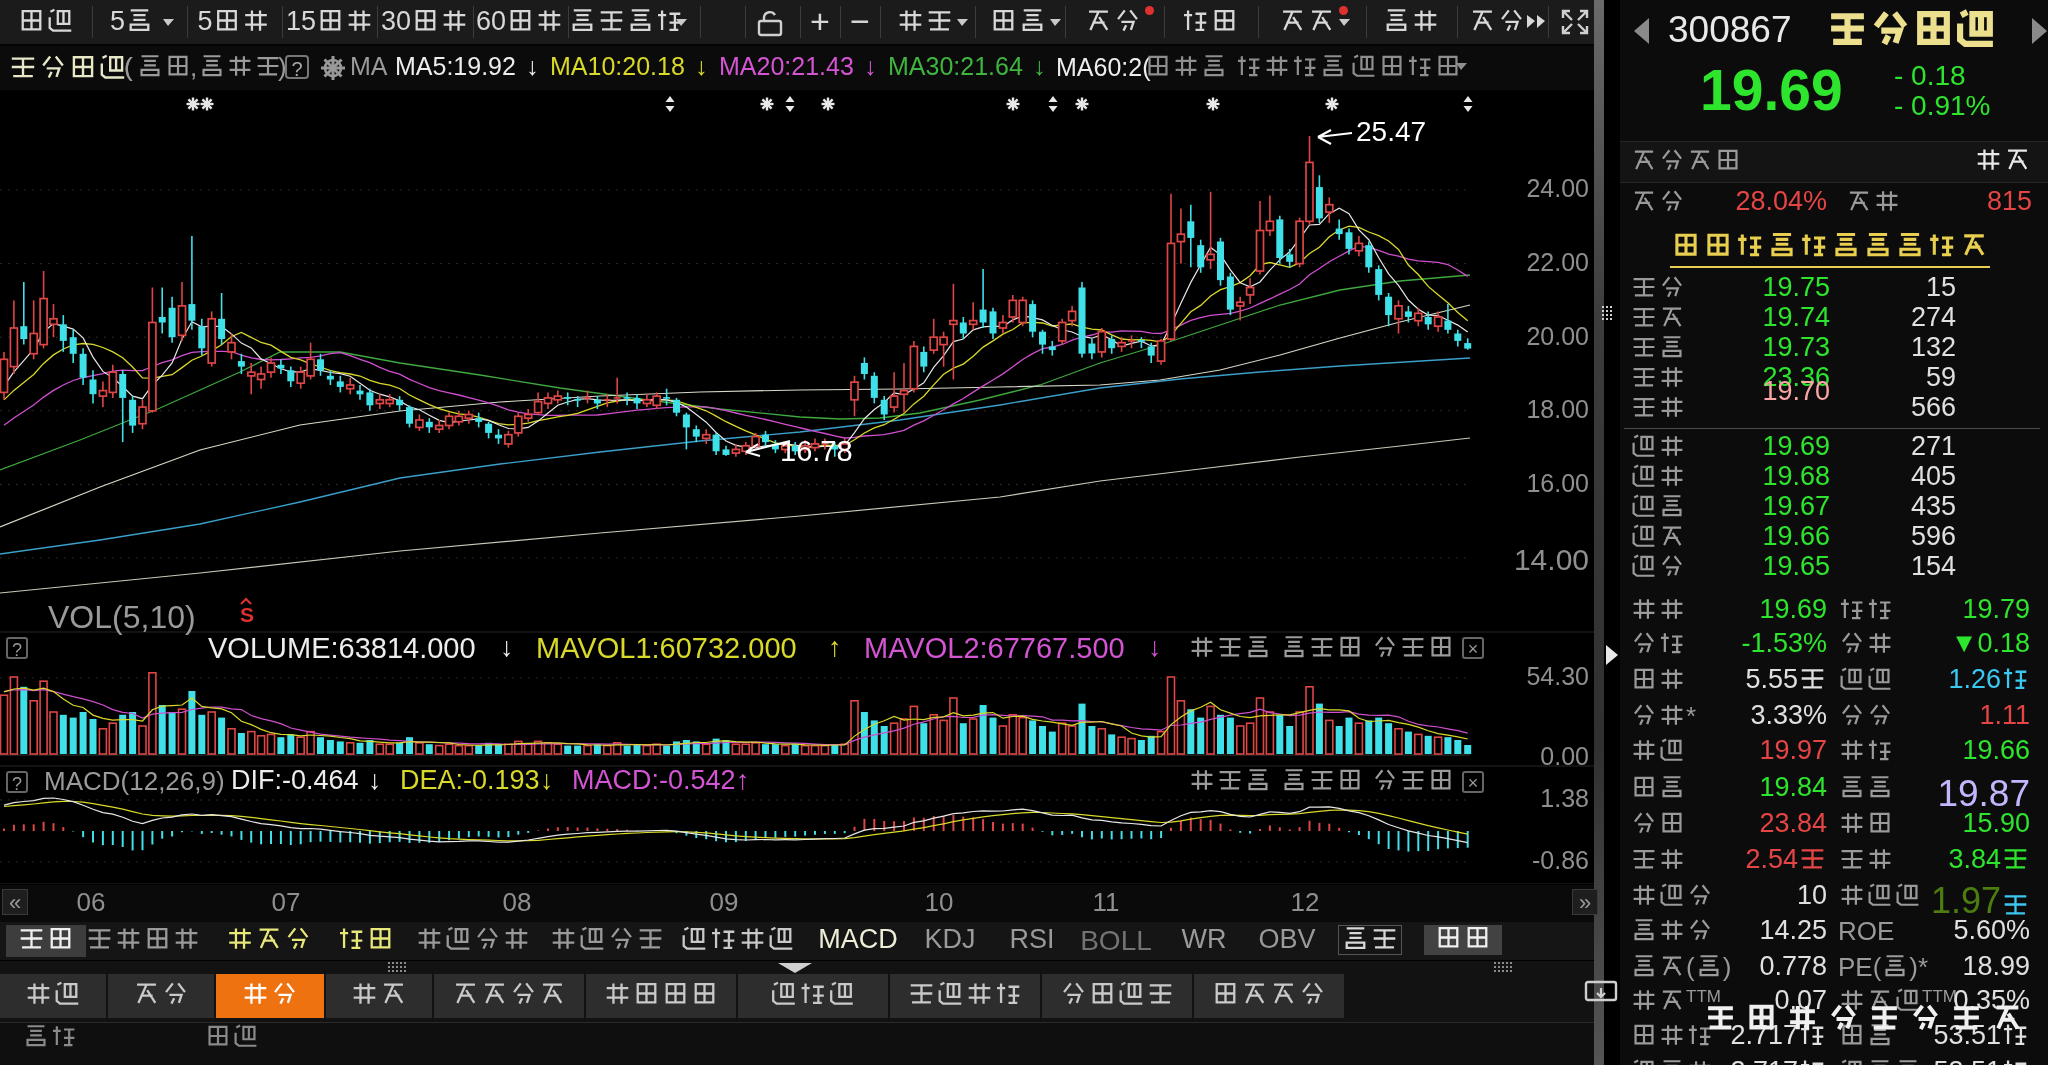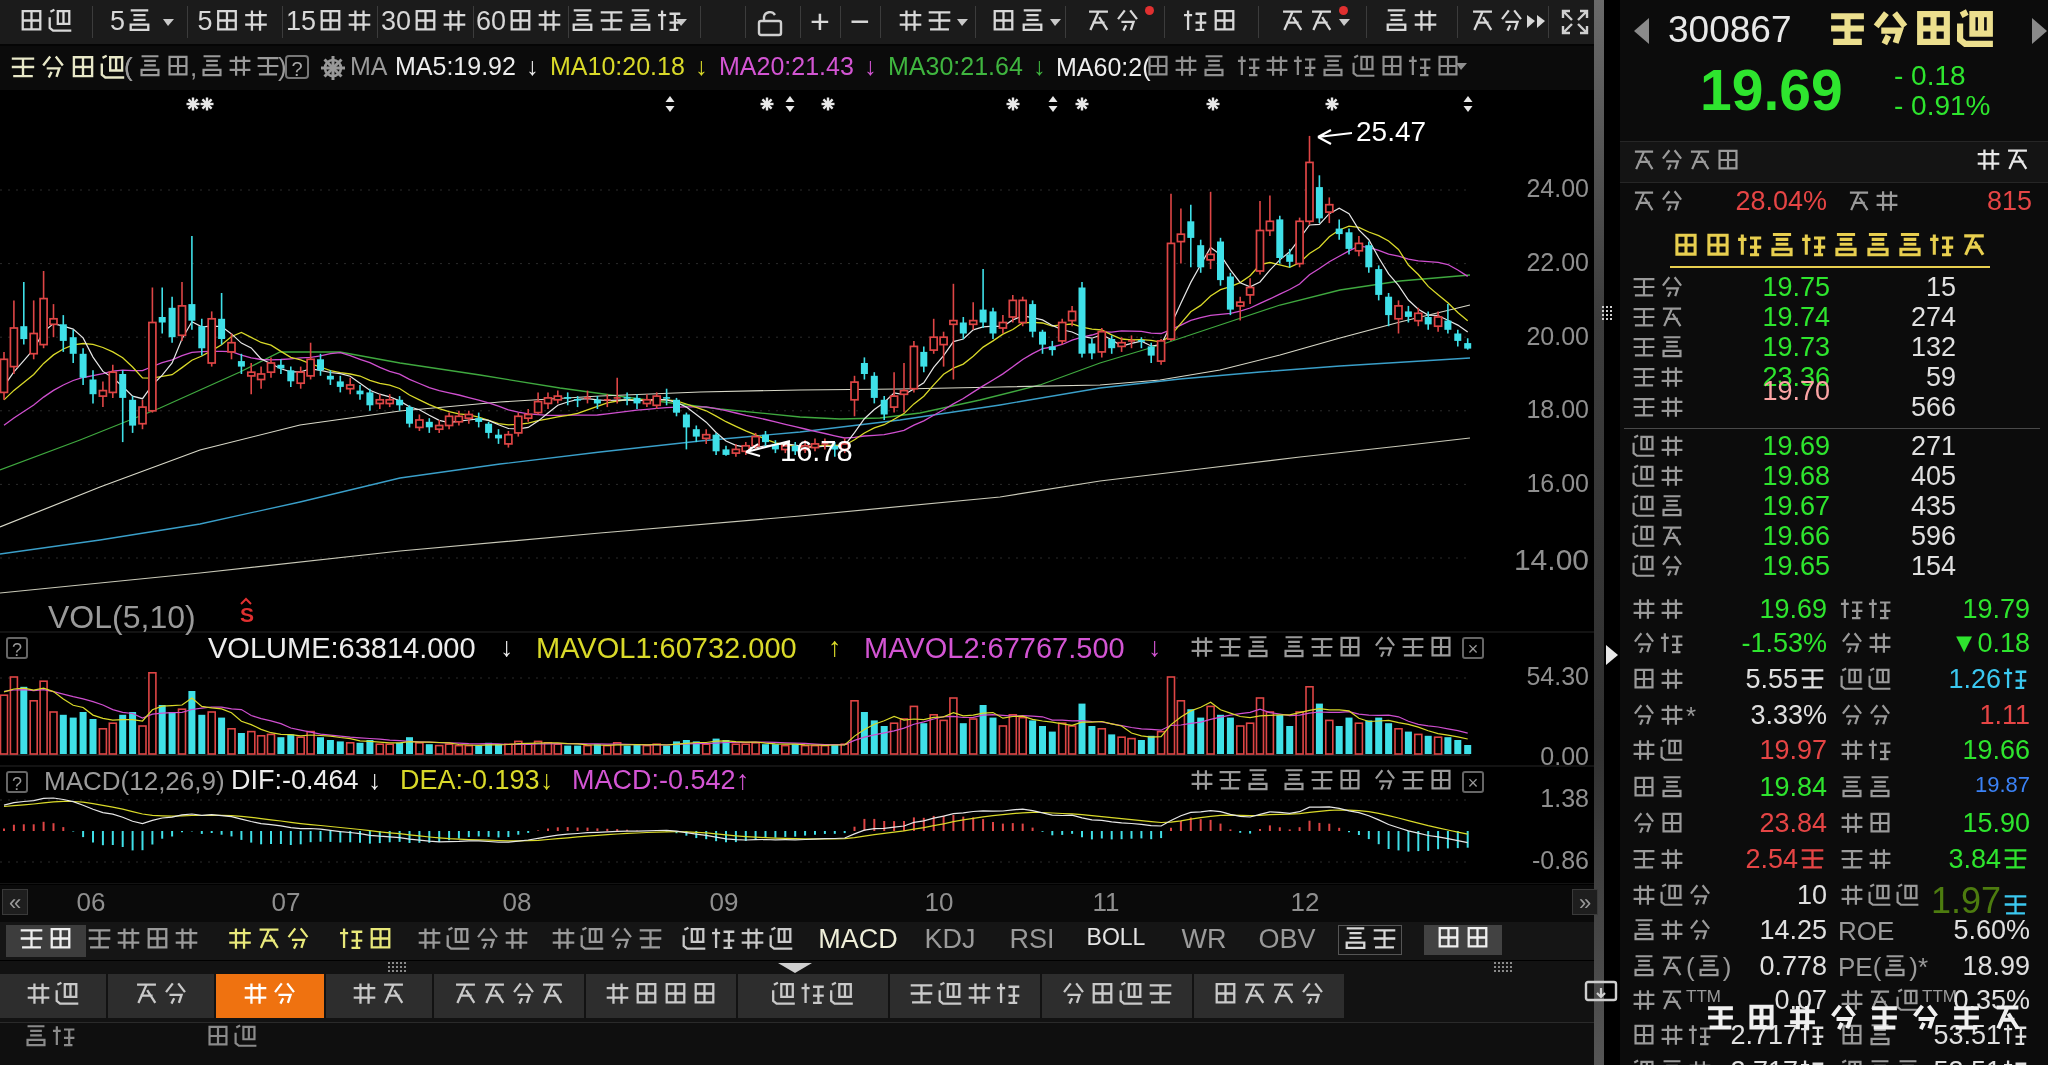--- a/index.html
+++ b/index.html
@@ -1040,21 +1040,21 @@
     </svg><svg class="g" width="27" height="27" viewBox="0 0 20 20" style="color:#c9c9c9">
       <use href="#g2"></use>
     </svg><svg class="g" width="27" height="27" viewBox="0 0 20 20" style="color:#c9c9c9">
       <use href="#g3"></use>
     </svg><svg class="g" width="27" height="27" viewBox="0 0 20 20" style="color:#c9c9c9">
       <use href="#g6"></use>
     </svg></div>
 <div class="t" style="font-size:27px;color:#efefd9;top:924px;left:858px;transform:translateX(-50%);z-index:5"><span>MACD</span></div>
 <div class="t" style="font-size:27px;color:#9a9a9a;top:924px;left:950px;transform:translateX(-50%);z-index:5"><span>KDJ</span></div>
 <div class="t" style="font-size:27px;color:#9a9a9a;top:924px;left:1032px;transform:translateX(-50%);z-index:5"><span>RSI</span></div>
-<div class="t" style="font-size:23px;color:#e5e5e5;top:924px;left:1116px;transform:translateX(-50%);z-index:5"><span>BOLL</span></div>
+<div class="t" style="font-size:28px;color:#737373;top:924px;left:1116px;transform:translateX(-50%);z-index:5"><span>BOLL</span></div>
 <div class="t" style="font-size:27px;color:#9a9a9a;top:924px;left:1204px;transform:translateX(-50%);z-index:5"><span>WR</span></div>
 <div class="t" style="font-size:27px;color:#9a9a9a;top:924px;left:1287px;transform:translateX(-50%);z-index:5"><span>OBV</span></div>
 <div style="position:absolute;left:1338px;top:925px;width:64px;height:30px;border:1px solid #555;color:#d8d8d8;font-size:27px;text-align:center;z-index:6"><span style="position:relative;top:-2px"><svg class="g" width="27" height="27" viewBox="0 0 20 20" style="color:#d8d8d8">
         <use href="#g5"></use>
       </svg><svg class="g" width="27" height="27" viewBox="0 0 20 20" style="color:#d8d8d8">
         <use href="#g0"></use>
       </svg></span></div>
 <div style="position:absolute;left:1424px;top:925px;width:78px;height:30px;background:#424242;color:#efefef;font-size:27px;text-align:center;z-index:6"><span style="position:relative;top:-2px"><svg class="g" width="27" height="27" viewBox="0 0 20 20" style="color:#efefef">
         <use href="#g1"></use>
       </svg><svg class="g" width="27" height="27" viewBox="0 0 20 20" style="color:#efefef">
@@ -1424,21 +1424,21 @@
       <use href="#g1"></use>
     </svg><svg class="g" width="26" height="26" viewBox="0 0 20 20" style="color:#9a9a9a">
       <use href="#g5"></use>
     </svg></div>
 <div class="t" style="font-size:27px;color:#2ee52e;top:772px;right:221px;text-align:right;z-index:5"><span>19.84</span></div>
 <div class="t" style="font-size:26px;color:#9a9a9a;top:773px;left:1838px;z-index:5"><svg class="g" width="26" height="26" viewBox="0 0 20 20" style="color:#9a9a9a">
       <use href="#g5"></use>
     </svg><svg class="g" width="26" height="26" viewBox="0 0 20 20" style="color:#9a9a9a">
       <use href="#g5"></use>
     </svg></div>
-<div class="t" style="font-size:22px;color:#3b82f6;top:772px;right:18px;text-align:right;z-index:5"><span>19.87</span></div>
+<div class="t" style="font-size:37px;color:#c4b5fd;top:772px;right:18px;text-align:right;z-index:5"><span>19.87</span></div>
 <div class="t" style="font-size:26px;color:#9a9a9a;top:809px;left:1630px;z-index:5"><svg class="g" width="26" height="26" viewBox="0 0 20 20" style="color:#9a9a9a">
       <use href="#g7"></use>
     </svg><svg class="g" width="26" height="26" viewBox="0 0 20 20" style="color:#9a9a9a">
       <use href="#g1"></use>
     </svg></div>
 <div class="t" style="font-size:27px;color:#e64545;top:808px;right:221px;text-align:right;z-index:5"><span>23.84</span></div>
 <div class="t" style="font-size:26px;color:#9a9a9a;top:809px;left:1838px;z-index:5"><svg class="g" width="26" height="26" viewBox="0 0 20 20" style="color:#9a9a9a">
       <use href="#g3"></use>
     </svg><svg class="g" width="26" height="26" viewBox="0 0 20 20" style="color:#9a9a9a">
       <use href="#g1"></use>

